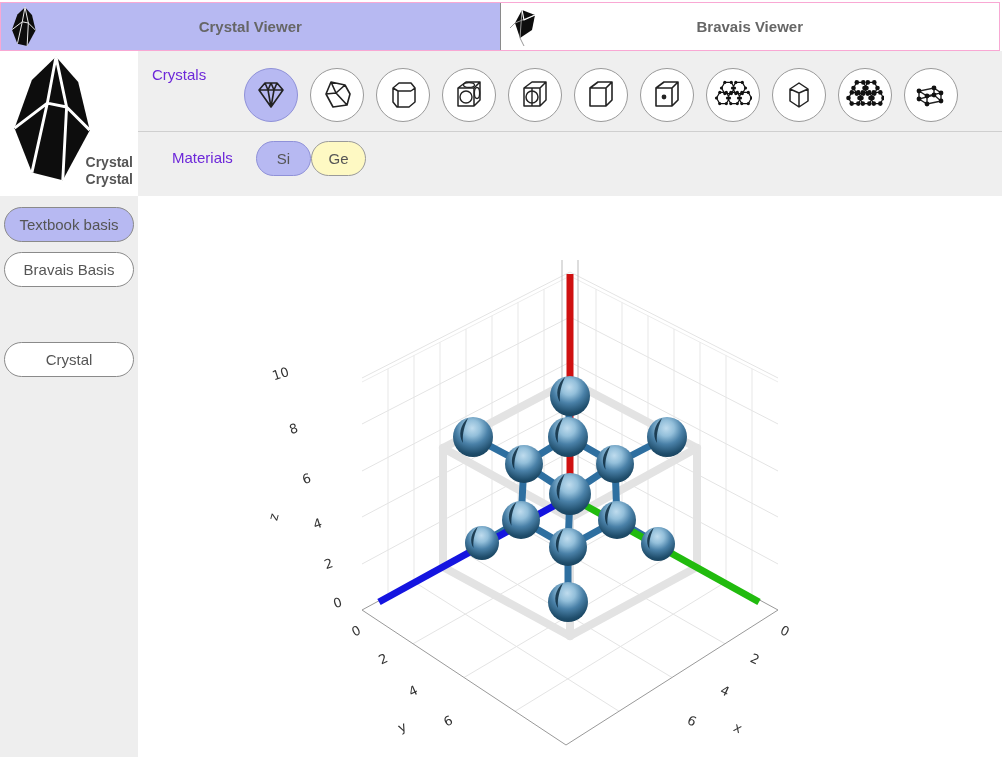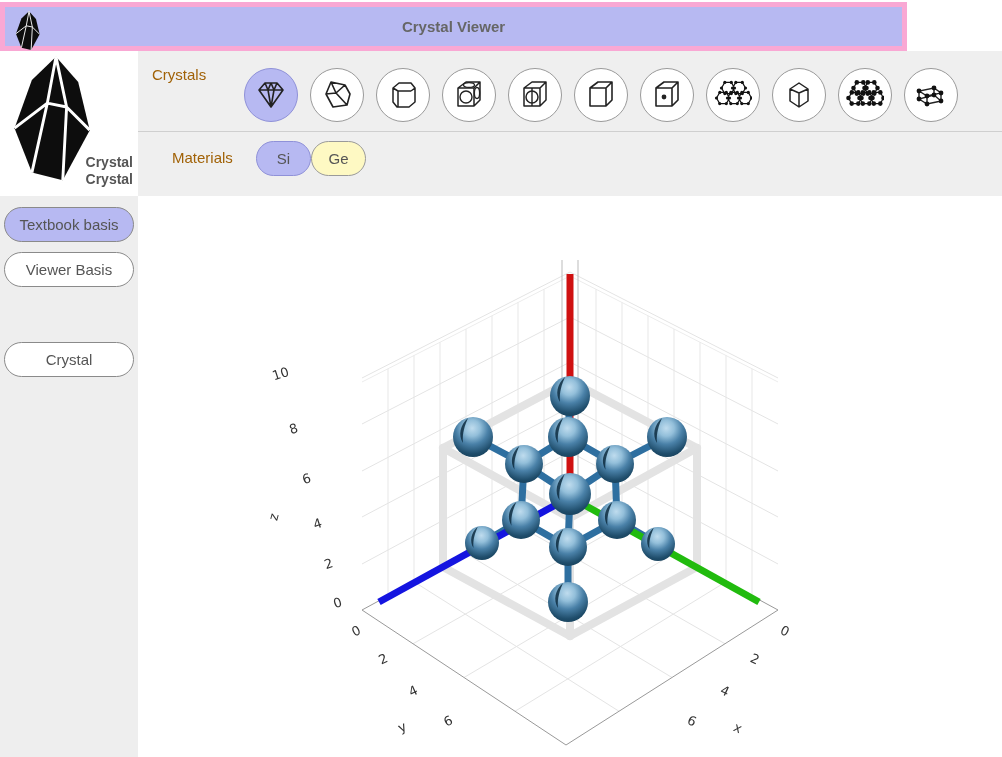--- a/index.html
+++ b/index.html
@@ -1,36 +1,36 @@
 <!DOCTYPE html>
 <html><head>
 <meta charset="utf-8">
 <style>
   html,body{margin:0;padding:0;background:#fff;font-family:"Liberation Sans",sans-serif;}
   #app{position:relative;width:1002px;height:757px;background:#fff;overflow:hidden;}
 
   
-  #tabbar{position:absolute;left:0;top:2px;width:907px;height:49px;border:5px solid #f9a8d4;
+  #tabbar{position:absolute;left:0;top:2px;width:1000px;height:49px;border:1px solid #f9a8d4;
           display:flex;background:#fff;box-sizing:border-box;}
   .tab{position:relative;flex:1;display:flex;align-items:center;justify-content:center;cursor:pointer;}
   .tab.active{background:#b7b9f2;}
   .tab + .tab{border-left:1px solid #8a8a8a;}
   .tab .tab-label{font-size:15px;font-weight:bold;color:#666;}
   .tab .tab-icon{position:absolute;left:7px;top:3px;width:34px;height:42px;}
 
   
   #logo-panel{position:absolute;left:0;top:51px;width:138px;height:145px;background:#fff;}
   #logo-svg{position:absolute;left:2px;top:2px;}
   #logo-text{position:absolute;right:5px;bottom:8px;text-align:right;font-size:14px;font-weight:bold;color:#555;line-height:17px;}
 
   
   #toolbar{position:absolute;left:138px;top:51px;width:864px;height:145px;background:#efefef;box-sizing:border-box;}
   #crystals-row{position:relative;height:81px;border-bottom:1px solid #cfcfcf;box-sizing:border-box;}
   #materials-row{position:relative;height:64px;}
-  .row-label{position:absolute;left:14px;top:15px;font-size:15px;color:#a16207;}
+  .row-label{position:absolute;left:14px;top:15px;font-size:15px;color:#6d28d9;}
   #crystal-icons{position:absolute;left:106px;top:17px;display:flex;gap:12px;}
   .circ-btn{width:54px;height:54px;border-radius:50%;border:1px solid #9a9a9a;background:#fff;
             display:flex;align-items:center;justify-content:center;box-sizing:border-box;cursor:pointer;}
   .circ-btn.selected{background:#b7b9f2;border-color:#8f91d8;}
   #material-btns{position:absolute;left:118px;top:9px;display:flex;gap:0;}
   .pill-btn{min-width:55px;height:35px;border-radius:17.5px;border:1px solid #9a9a9a;background:#fef9c3;
             font-size:15px;color:#555;display:flex;align-items:center;justify-content:center;
             box-sizing:border-box;padding:0 16px;cursor:pointer;font-family:"Liberation Sans",sans-serif;}
   .pill-btn.selected{background:#b7b9f2;border-color:#8f91d8;}
   #materials-row .row-label{top:17px;margin-left:20px;}
@@ -52,20 +52,30 @@
 
   <div id="tabbar">
     <div class="tab active">
       <span class="tab-icon"><svg width="34" height="42.5" viewBox="0 0 110 140">
  <path d="M55,4 L78,30 L90,80 L62,132 L30,124 L12,78 L30,28 Z" fill="#0d0d0d"></path>
  <g stroke="#fff" stroke-width="3" fill="none">
   <path d="M55,4 L46,52 L12,78 M46,52 L30,124 M55,4 L66,56 L90,80 M66,56 L62,132 M46,52 L66,56"></path>
  </g>
           </svg></span>
       <span class="tab-label">Crystal Viewer</span>
+    </div>
+    <div class="tab">
+      <span class="tab-icon"><svg width="34" height="42" viewBox="0 0 34 42">
+   <path d="M14,4 L27,9 L24,24 L12,32 L7,17 Z" fill="#0d0d0d"></path>
+   <g stroke="#999" stroke-width="1" fill="none">
+              <path d="M14,4 L12,32 M7,17 L27,9 M12,32 L16,40 M7,17 L2,22"></path>
+            </g>
+   <path d="M14,4 L16,14 L27,9" stroke="#fff" stroke-width="1.2" fill="none"></path>
+          </svg></span>
+      <span class="tab-label">Bravais Viewer</span>
     </div>
   </div>
 
   <div id="logo-panel">
     <span id="logo-svg"><svg width="108" height="135" viewBox="0 0 110 140">
  <path d="M55,4 L78,30 L90,80 L62,132 L30,124 L12,78 L30,28 Z" fill="#0d0d0d"></path>
  <g stroke="#fff" stroke-width="3" fill="none">
   <path d="M55,4 L46,52 L12,78 M46,52 L30,124 M55,4 L66,56 L90,80 M66,56 L62,132 M46,52 L66,56"></path>
  </g>
         </svg></span>
@@ -216,21 +226,21 @@
       <span class="row-label">Materials</span>
       <div id="material-btns">
           <button class="pill-btn selected">Si</button>
           <button class="pill-btn">Ge</button>
         </div>
     </div>
   </div>
 
   <div id="sidebar">
       <button class="side-btn selected" style="top: 11px;">Textbook basis</button>
-      <button class="side-btn" style="top: 56px;">Viewer Basis</button>
+      <button class="side-btn" style="top: 56px;">Bravais Basis</button>
       <button class="side-btn" style="top: 146px;">Crystal</button>
     </div>
 
   <div id="plot">
     <svg id="plot-svg" width="864" height="561" viewBox="0 0 864 561">
         <defs>
           <radialGradient id="sphGrad" cx="48%" cy="28%" r="80%">
  <stop offset="0" stop-color="#bfdcee"></stop>
             <stop offset="0.25" stop-color="#93bfda"></stop>
  <stop offset="0.5" stop-color="#4a81a8"></stop>

